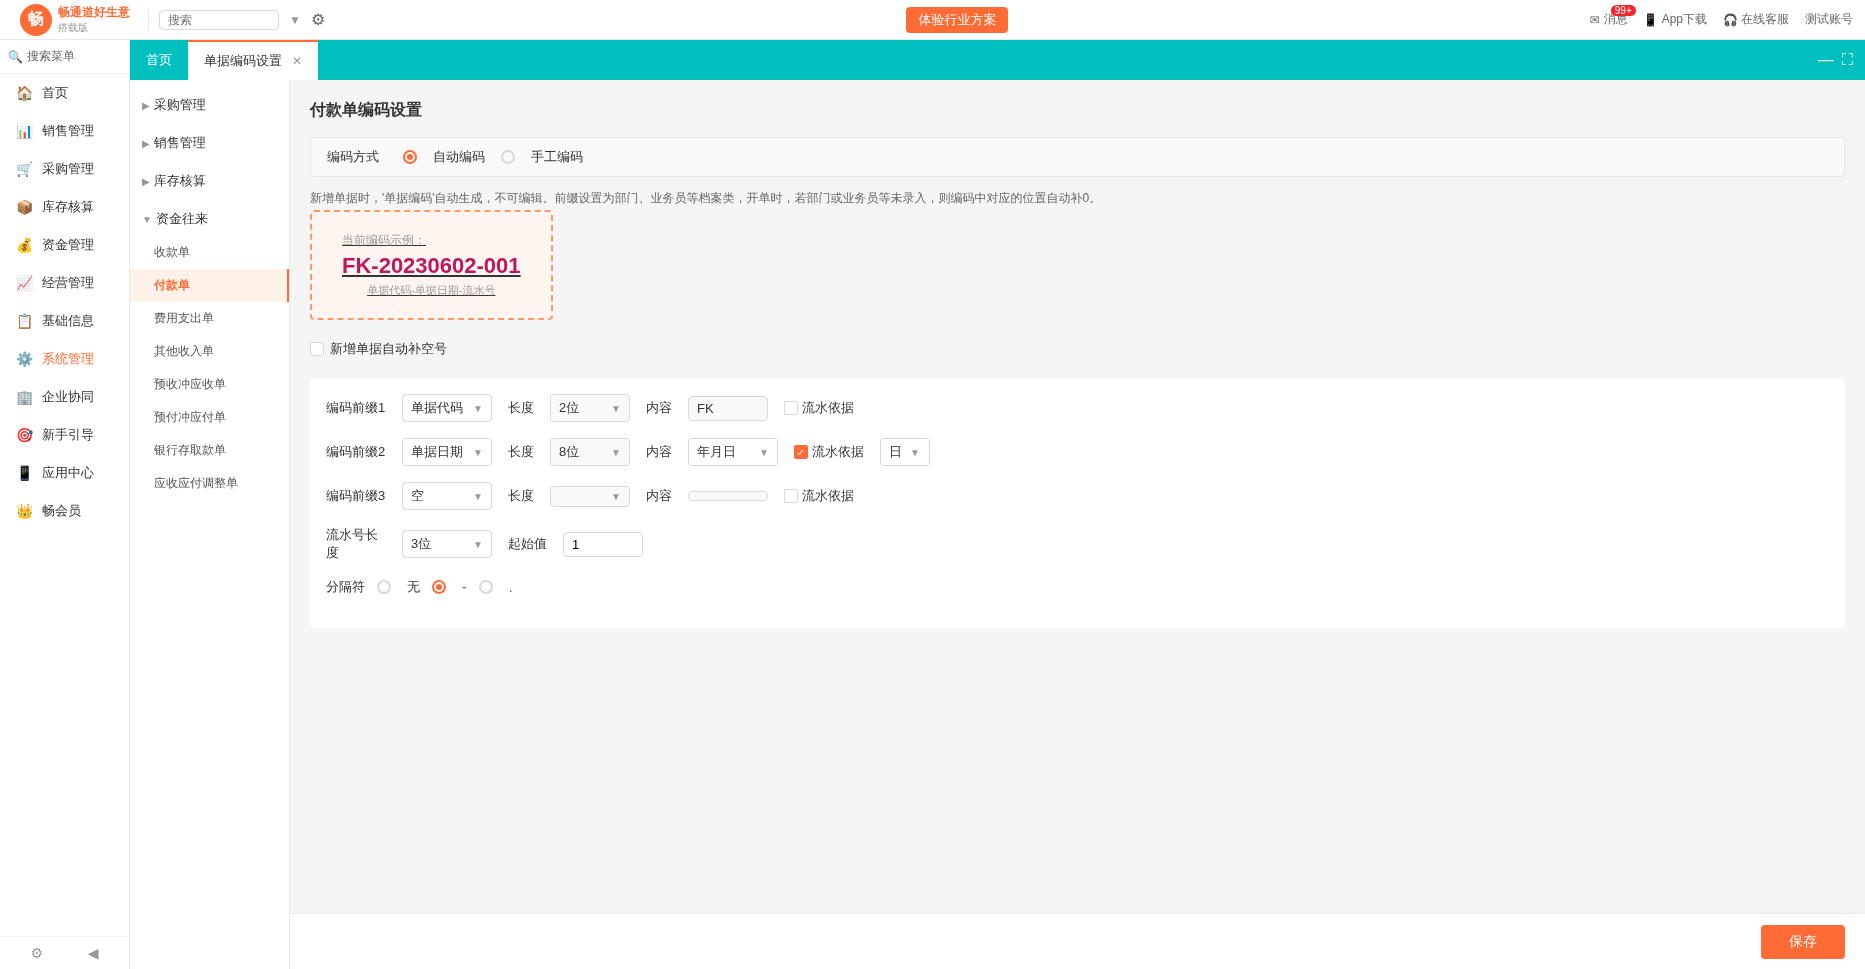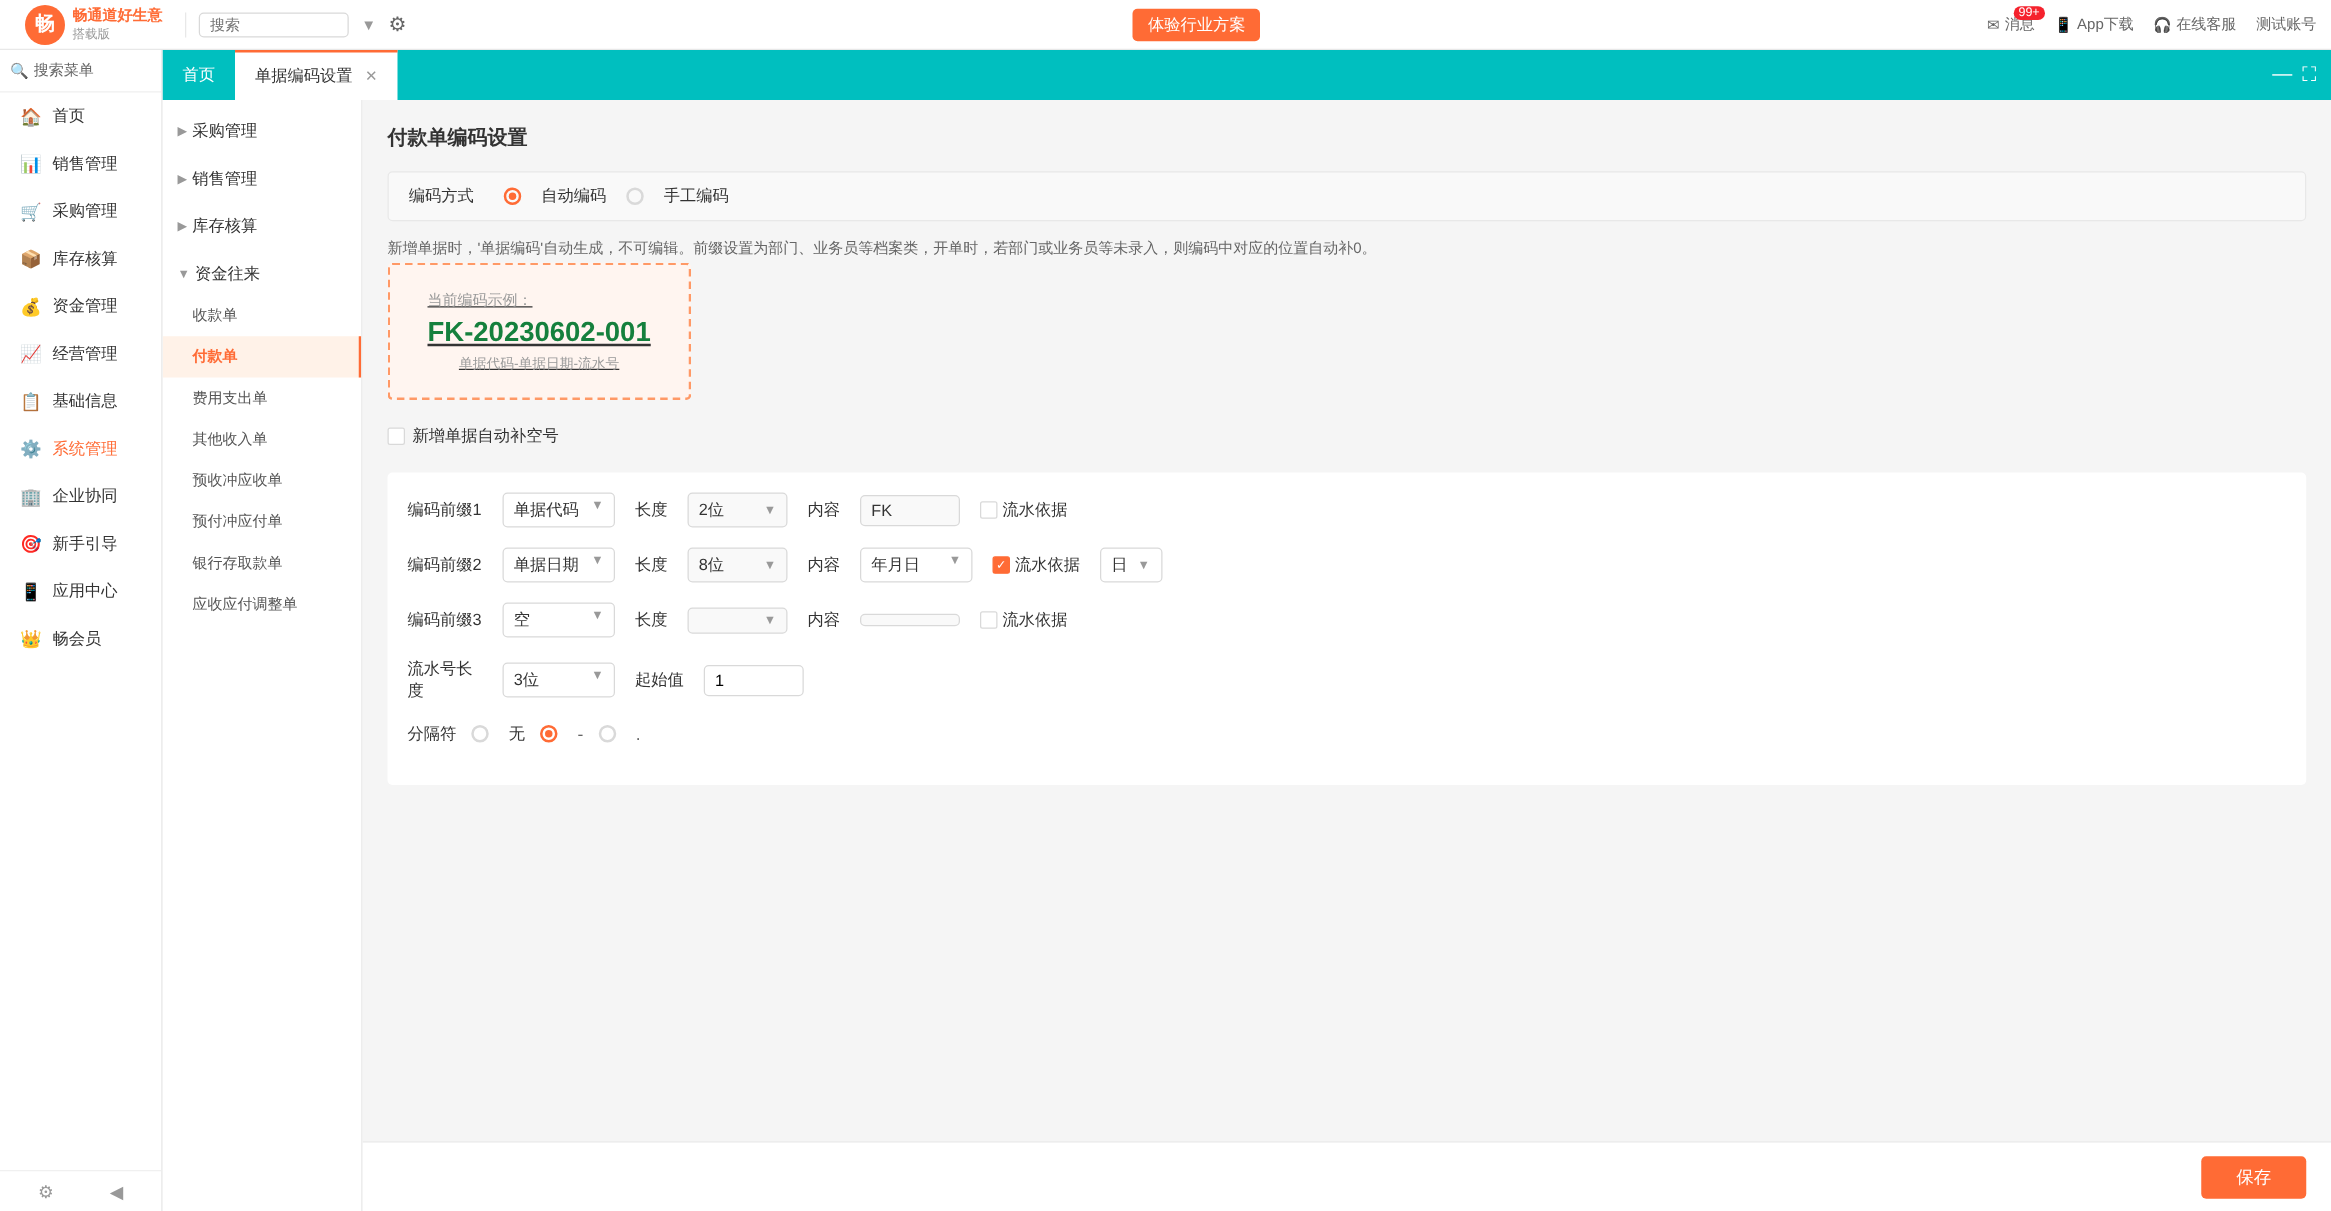--- a/index.html
+++ b/index.html
@@ -171,21 +171,21 @@
     
     .preview-box {
       background: #fff5f0;
       border: 2px dashed #ff9966;
       border-radius: 4px;
       padding: 20px 30px;
       display: inline-block;
       margin-bottom: 20px;
       text-decoration: underline;
     }
-    .preview-code { font-size: 22px; font-weight: bold; color: #15803d; margin-bottom: 4px; }
+    .preview-code { font-size: 22px; font-weight: bold; color: #be185d; margin-bottom: 4px; }
     .preview-desc { font-size: 11px; color: #999; text-align: center; }
 
     
     .checkbox-new-fill { display: flex; align-items: center; gap: 6px; margin-bottom: 20px; font-size: 13px; }
     .checkbox-box {
       width: 14px; height: 14px;
       border: 1px solid #d9d9d9;
       background: #fff;
       border-radius: 2px;
     }
@@ -200,21 +200,21 @@
     }
     .form-label { font-size: 13px; color: #333; width: 60px; flex-shrink: 0; }
     .form-select {
       border: 1px solid #d9d9d9;
       border-radius: 4px;
       padding: 4px 8px;
       font-size: 13px;
       background: #fff;
       cursor: pointer;
       display: flex;
-      align-items: flex-start;
+      align-items: center;
       gap: 0;
       min-width: 90px;
     }
     .form-select-arrow { font-size: 10px; color: #999; margin-left: auto; }
     .len-label { font-size: 13px; color: #333; }
     .len-input {
       border: 1px solid #d9d9d9;
       border-radius: 4px;
       padding: 4px 8px;
       font-size: 13px;

